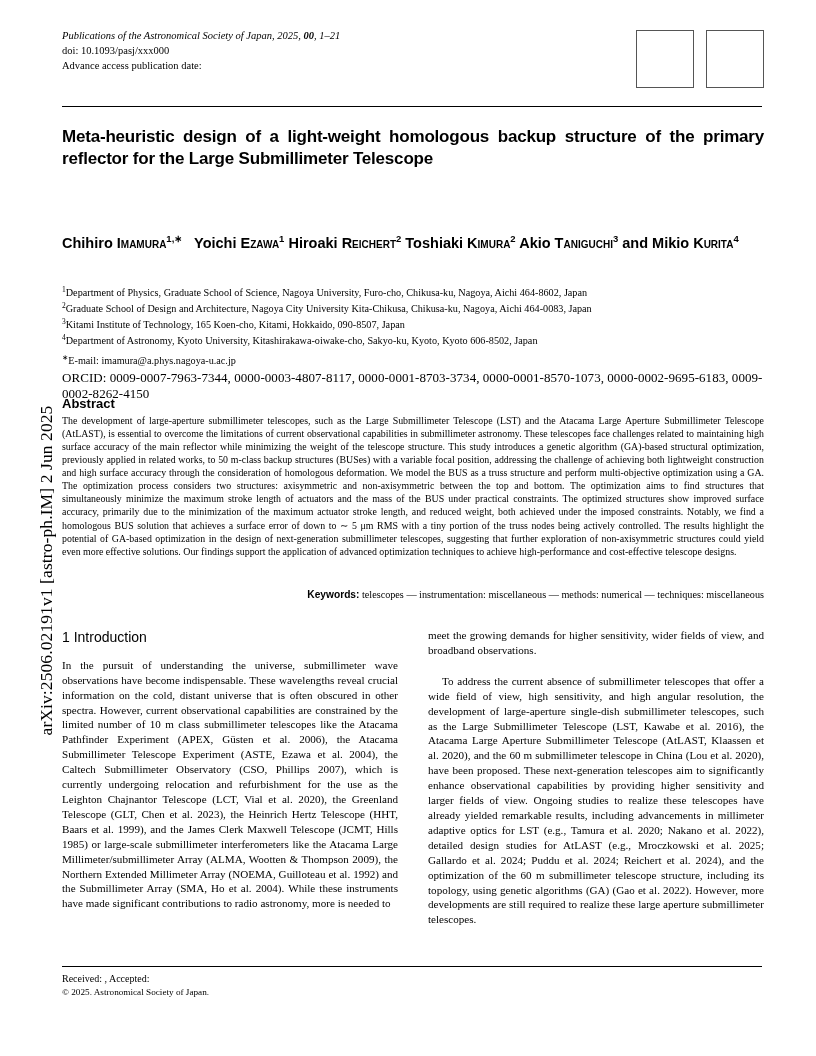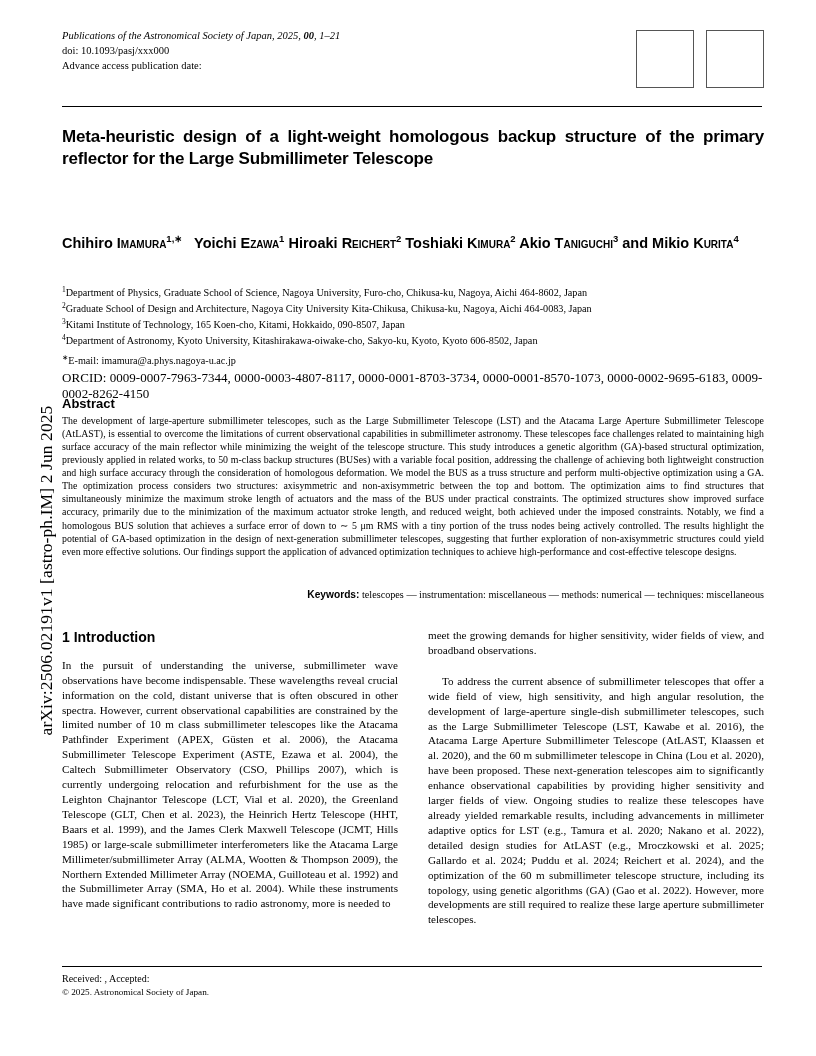--- a/index.html
+++ b/index.html
@@ -175,21 +175,21 @@
     top: 0;
     width: 336px;
     font-size: 11.1px;
     line-height: 1.345;
     text-align: justify;
   }
   .col.left { left: 0; }
   .col.right { left: 366px; }
   .sec-head {
     font-family: "Liberation Sans", sans-serif;
-    font-weight: bold;
+    font-weight: normal;
     font-size: 14px;
     margin: 0 0 11px 0;
   }
   .col p { margin: 0; text-indent: 0; }
   .col p + p { text-indent: 14px; margin-top: 16px; }
 
   
   #rule-bot { top: 966px; }
   .footer {
     position: absolute;

